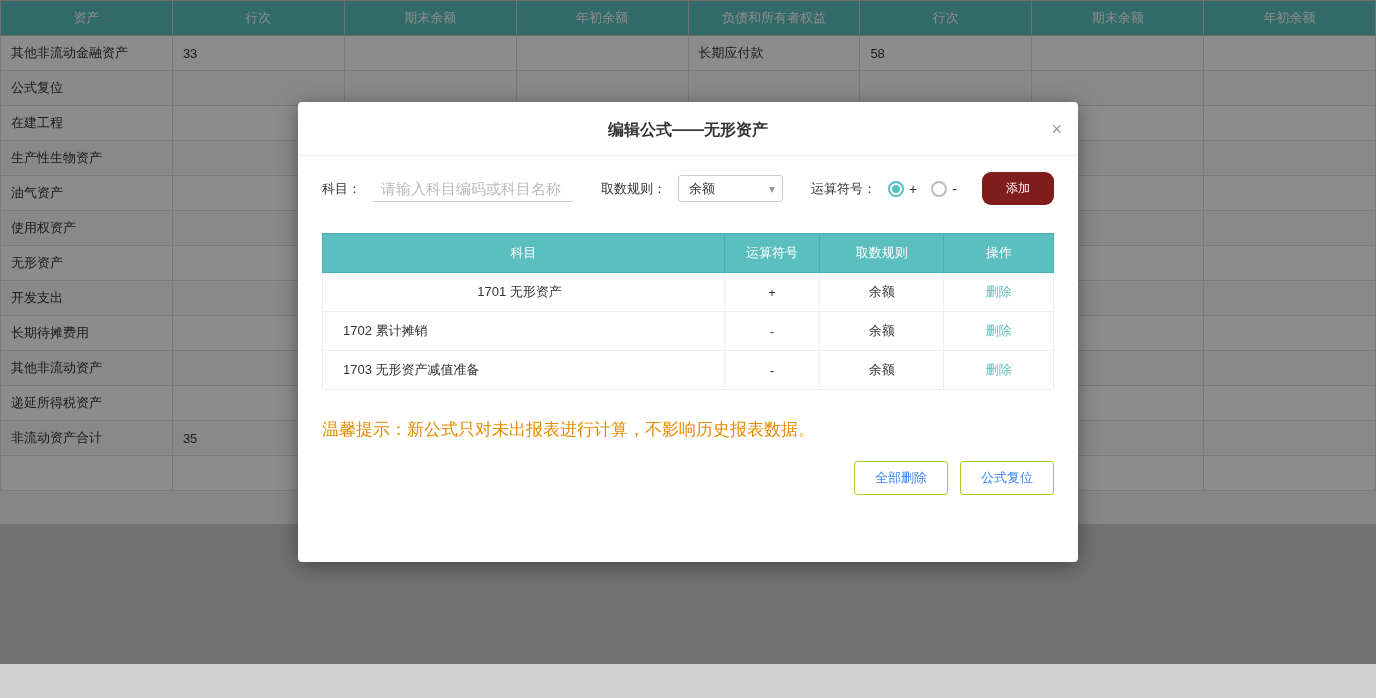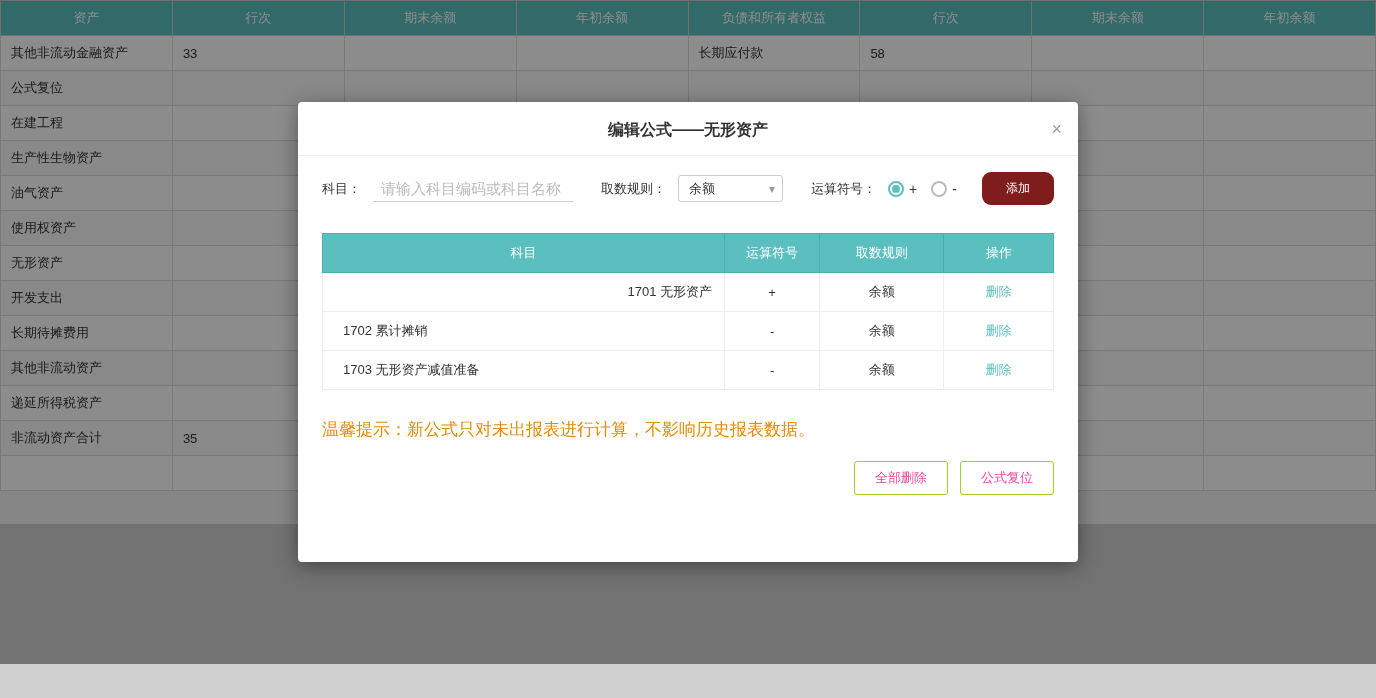--- a/index.html
+++ b/index.html
@@ -263,21 +263,21 @@
     .modal-footer {
       display: flex;
       justify-content: flex-end;
       padding: 12px 24px 4px;
       gap: 12px;
     }
 
     .btn-outline {
       background: #fff;
       border: 1px solid #a0d020;
-      color: #ec4899;
+      color: #3b82f6;
       border-radius: 3px;
       padding: 7px 20px;
       font-size: 13px;
       cursor: pointer;
     }
   </style>
 </head>
 <body>
 
 <div class="bg-table-wrap">
@@ -470,21 +470,21 @@
       <thead>
         <tr>
           <th style="width:55%;">科目</th>
           <th style="width:13%;">运算符号</th>
           <th style="width:17%;">取数规则</th>
           <th style="width:15%;">操作</th>
         </tr>
       </thead>
       <tbody id="formula-tbody">
       <tr>
-            <td style="text-align: right; padding-left: 4px;">1701 无形资产</td>
+            <td style="text-align: center; padding-left: 4px;">1701 无形资产</td>
             <td>+</td>
             <td>余额</td>
             <td><a class="delete-link" href="#">删除</a></td>
           </tr>
           <tr>
             <td style="text-align: left; padding-left: 20px;">1702 累计摊销</td>
             <td>-</td>
             <td>余额</td>
             <td><a class="delete-link" href="#">删除</a></td>
           </tr>

